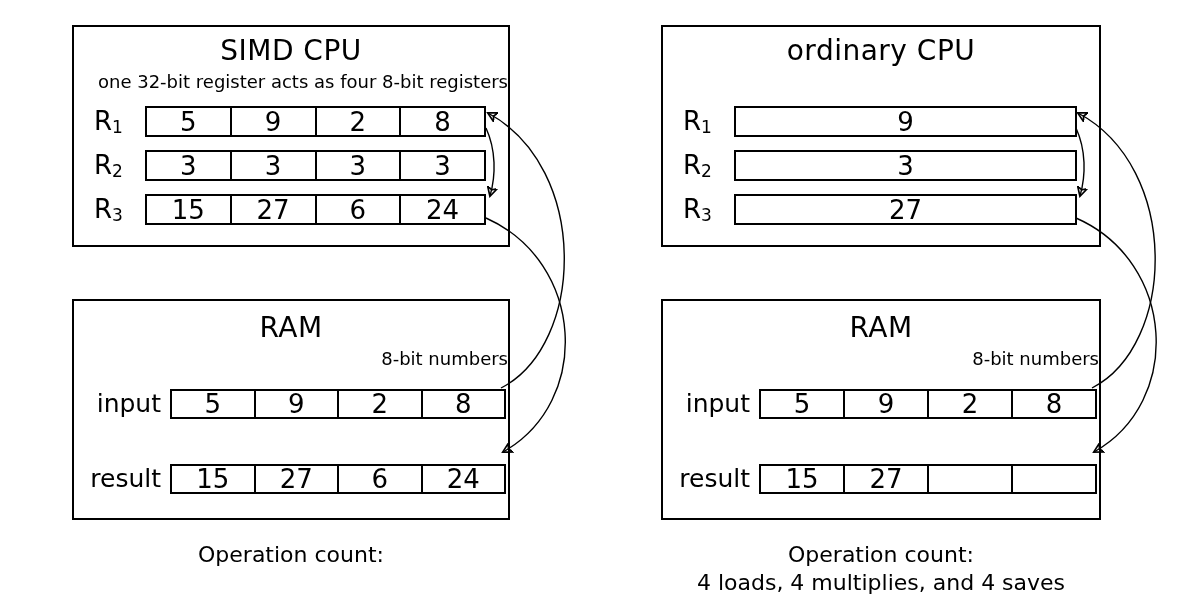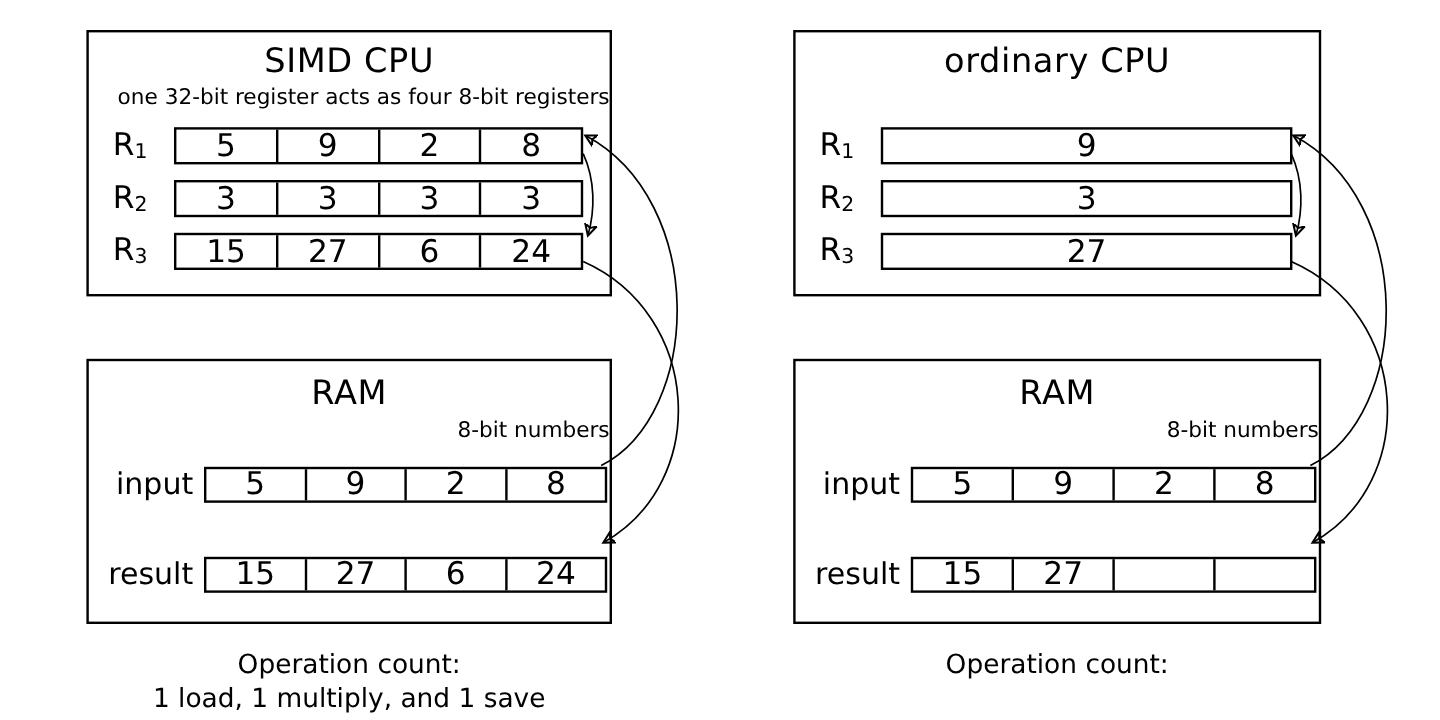--- a/index.html
+++ b/index.html
@@ -178,21 +178,20 @@
             <div class="cell">15</div>
             <div class="cell">27</div>
             <div class="cell">6</div>
             <div class="cell">24</div>
           </div>
         </div>
       </div>
   </div>
   <div class="opcount">
     <div>Operation count:</div>
-    <div>1 load, 1 multiply, and 1 save</div>
   </div>
 </div>
 
 <div class="panel" id="panel-1">
   <div class="box cpu-box">
     <div class="box-title">ordinary CPU</div>
     <div class="rows cpu-rows">
         <div class="row">
           <span class="row-label">R<sub class="">1</sub></span>
           <div class="cells">
@@ -232,20 +231,21 @@
             <div class="cell">15</div>
             <div class="cell">27</div>
             <div class="cell"></div>
             <div class="cell"></div>
           </div>
         </div>
       </div>
   </div>
   <div class="opcount">
     <div>Operation count:</div>
+    <div>4 loads, 4 multiplies, and 4 saves</div>
   </div>
 </div>
 
 <svg class="arrows" width="1200" height="600" viewBox="0 0 1200 600">
   <defs>
     <marker id="ah" viewBox="0 0 10 10" refX="7.5" refY="5" markerWidth="8.5" markerHeight="8.5" orient="auto-start-reverse">
       <path d="M 0 0.8 L 7.8 5 L 0 9.2 L 2.2 5 Z" fill="#000" stroke="none"></path>
     </marker>
   </defs>
   <path d="M 486 128 C 496 150 496 175 490 196" marker-end="url(#ah)"></path>

